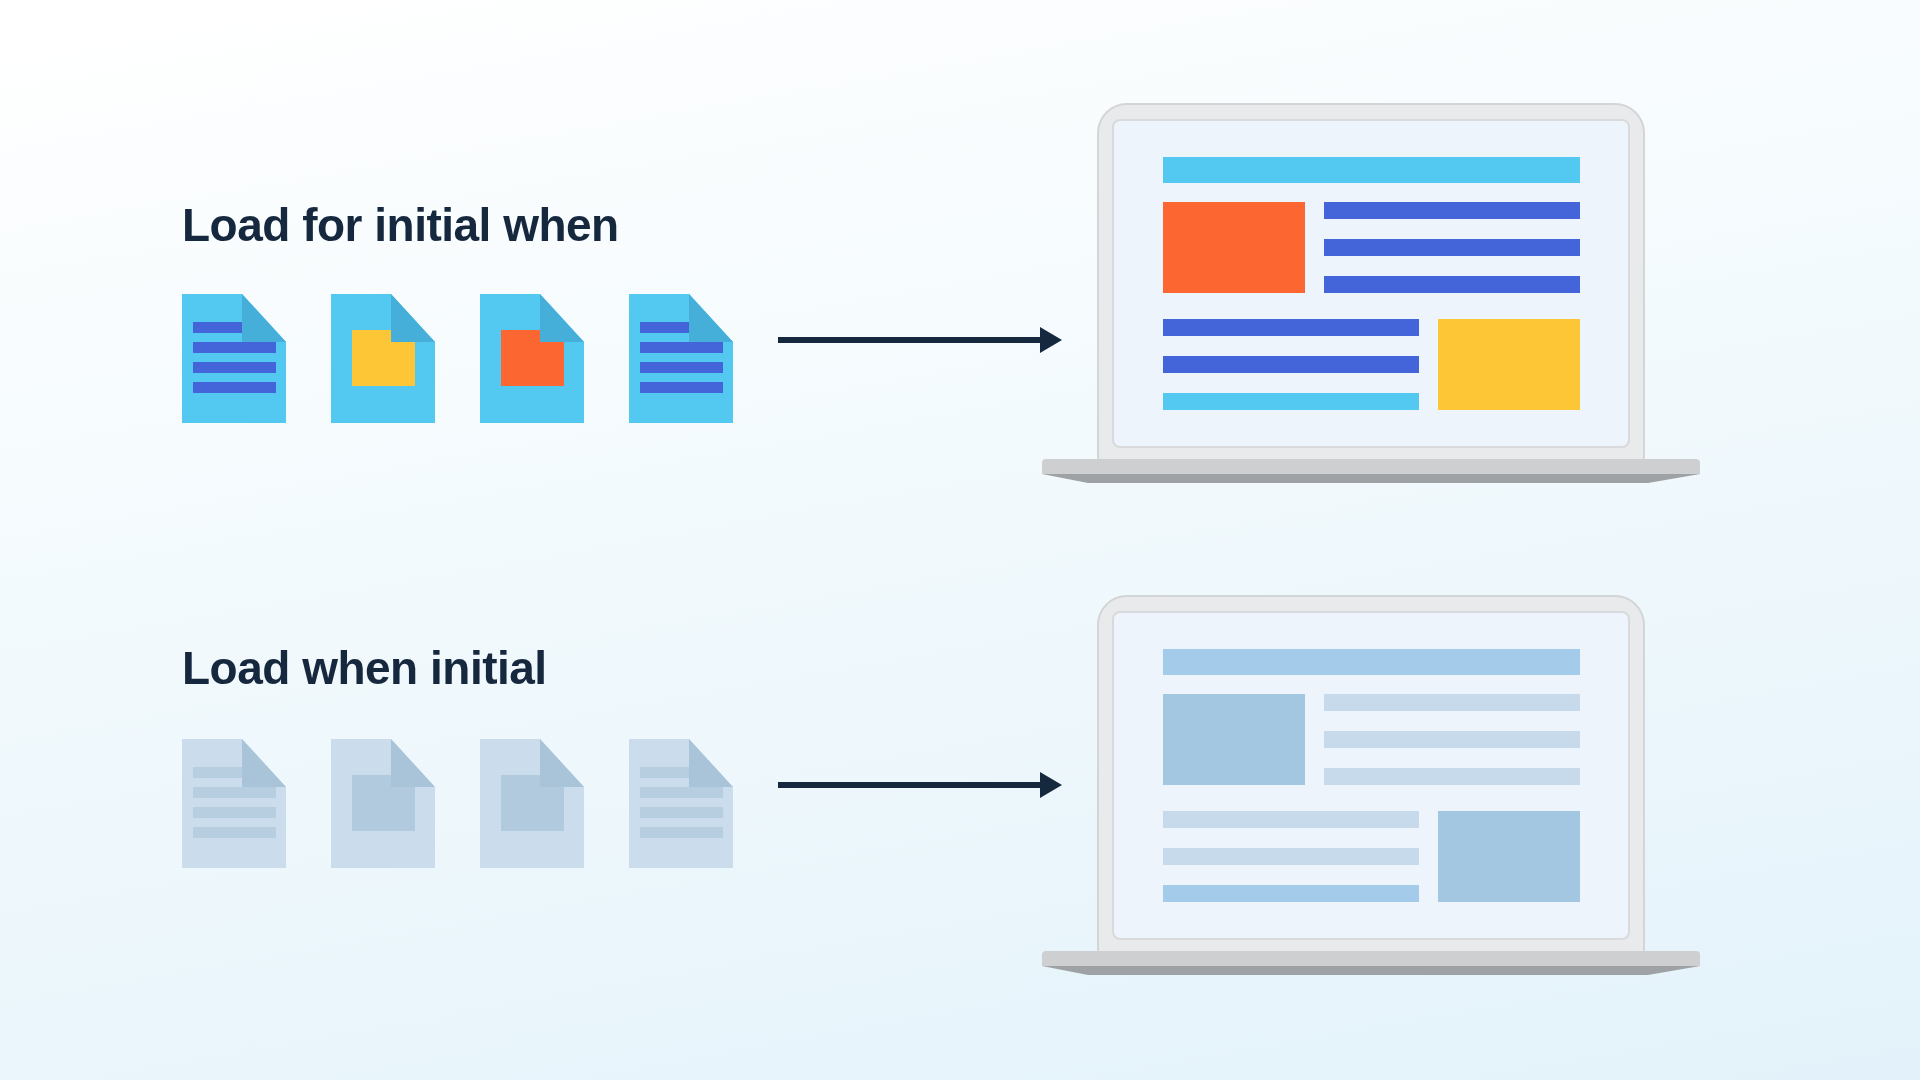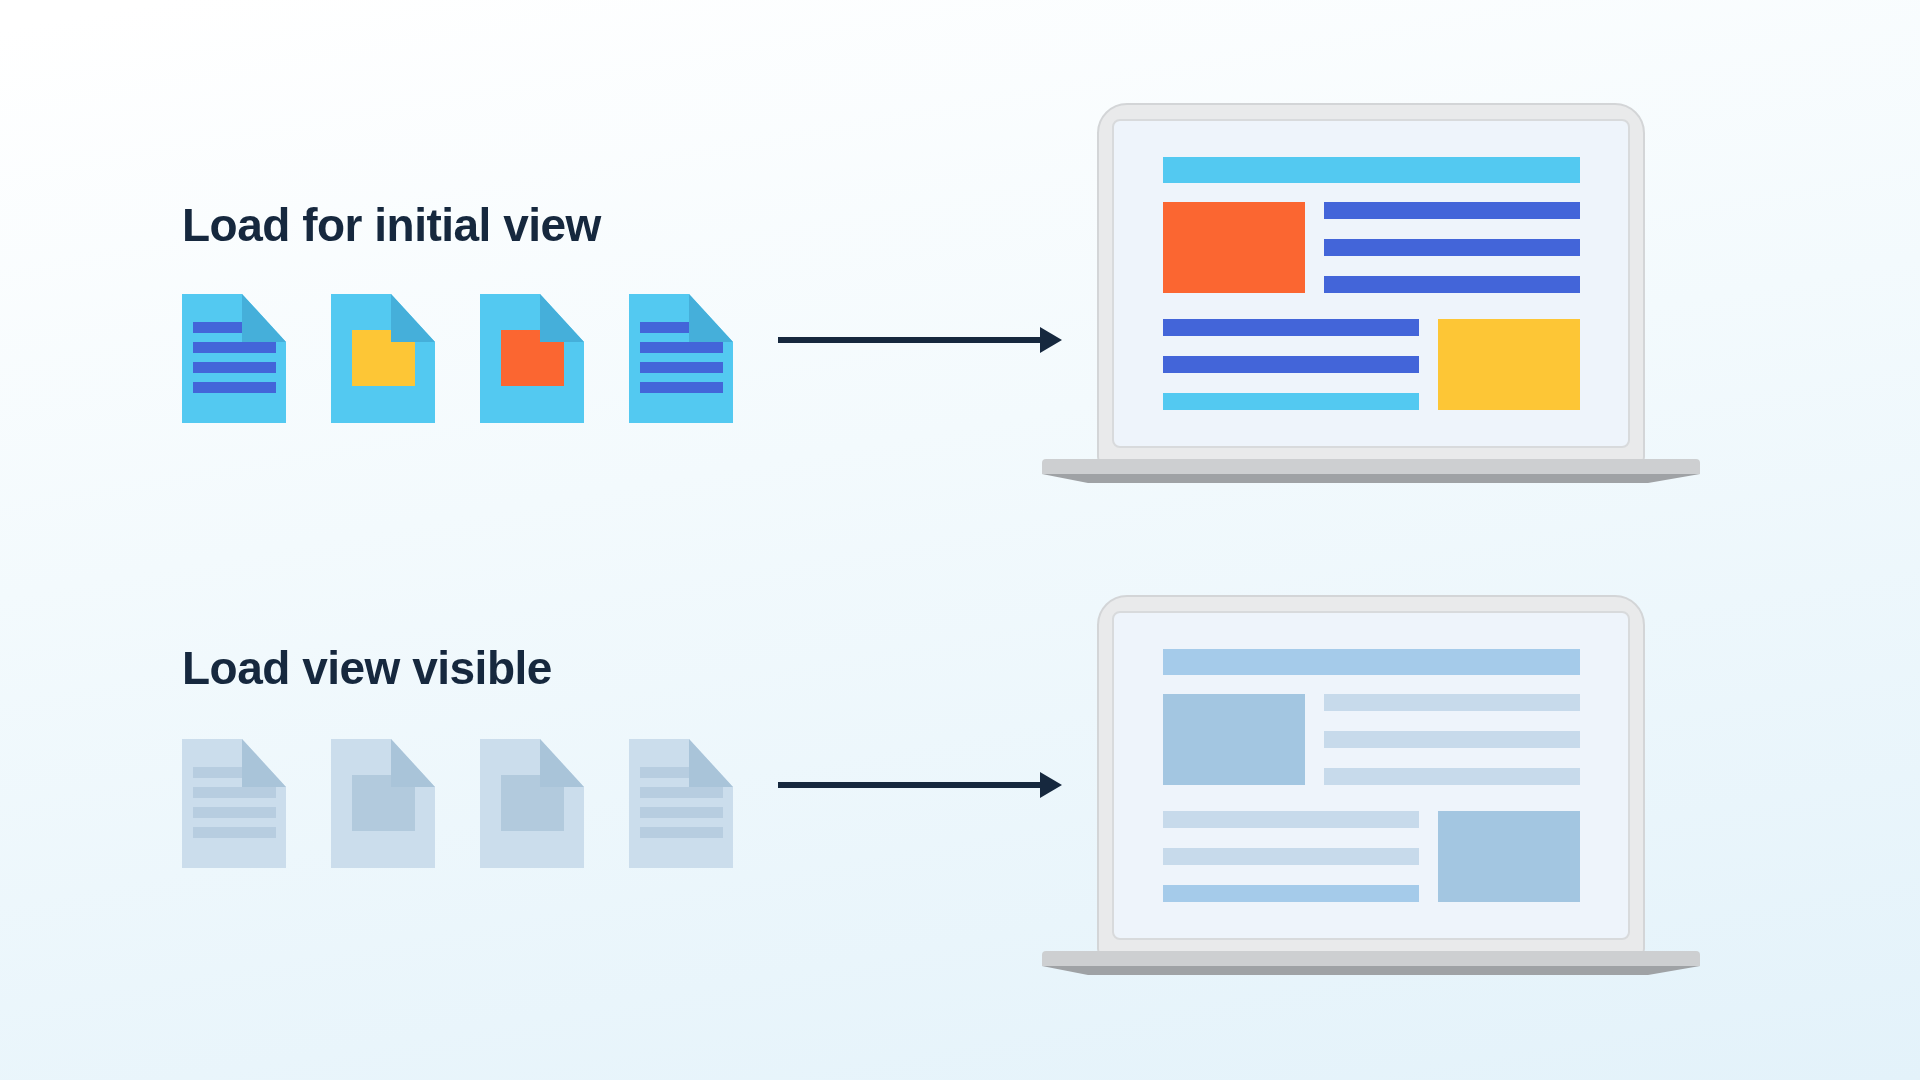--- a/index.html
+++ b/index.html
@@ -68,21 +68,21 @@
     clip-path: polygon(0 0, 100% 0, calc(100% - 52px) 100%, 46px 100%);
     filter: drop-shadow(0 6px 6px rgba(120,150,170,0.35));
   }
 </style>
 </head>
 <body>
 
 <div class="canvas">
 
   <section class="sec">
-    <h2 class="title" style="left: 182px; top: 198px; color: rgb(22, 40, 62);">Load for initial view</h2>
+    <h2 class="title" style="left: 182px; top: 198px; color: rgb(22, 40, 62);">Load for initial when</h2>
     <div class="docs" style="left:182px; top:294px">
         <div class="doc">
           <div class="page" style="background: rgb(83, 201, 241);"></div>
           <div class="dline" style="width: 51px; top: 28px; background: rgb(67, 101, 217);"></div>
           <div class="dline" style="width: 83px; top: 48px; background: rgb(67, 101, 217);"></div>
           <div class="dline" style="width: 83px; top: 68px; background: rgb(67, 101, 217);"></div>
           <div class="dline" style="width: 83px; top: 88px; background: rgb(67, 101, 217);"></div>
           <div class="foldtri" style="background: rgb(69, 175, 218);"></div>
         </div>
         <div class="doc">
@@ -133,21 +133,21 @@
         </div>
       </div>
       <div class="base">
         <div class="base-top"></div>
         <div class="base-shadow"></div>
       </div>
     </div>
   </section>
 
   <section class="sec">
-    <h2 class="title" style="left: 182px; top: 641px; color: rgb(22, 40, 62);">Load view visible</h2>
+    <h2 class="title" style="left: 182px; top: 641px; color: rgb(22, 40, 62);">Load when initial</h2>
     <div class="docs" style="left:182px; top:739px">
         <div class="doc">
           <div class="page" style="background: rgb(203, 221, 236);"></div>
           <div class="dline" style="width: 51px; top: 28px; background: rgb(183, 205, 224);"></div>
           <div class="dline" style="width: 83px; top: 48px; background: rgb(183, 205, 224);"></div>
           <div class="dline" style="width: 83px; top: 68px; background: rgb(183, 205, 224);"></div>
           <div class="dline" style="width: 83px; top: 88px; background: rgb(183, 205, 224);"></div>
           <div class="foldtri" style="background: rgb(169, 196, 217);"></div>
         </div>
         <div class="doc">

